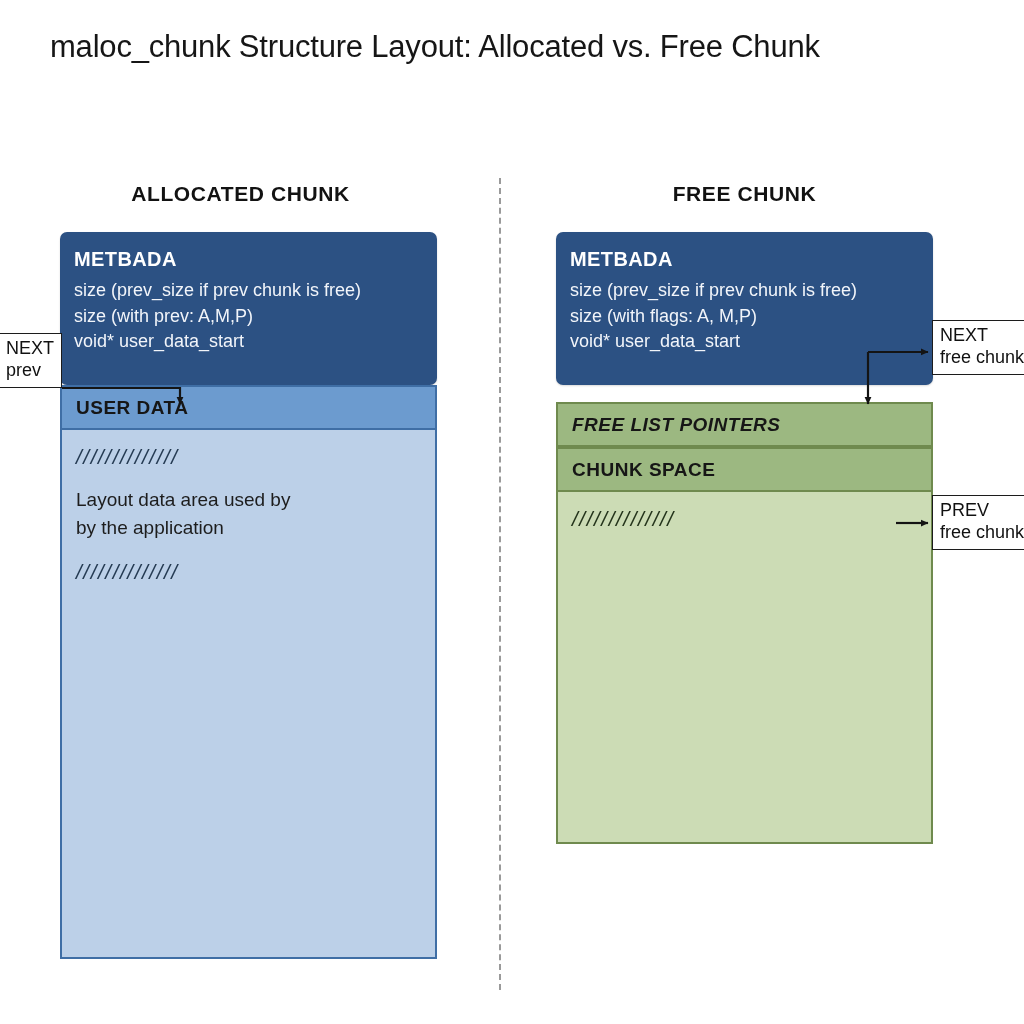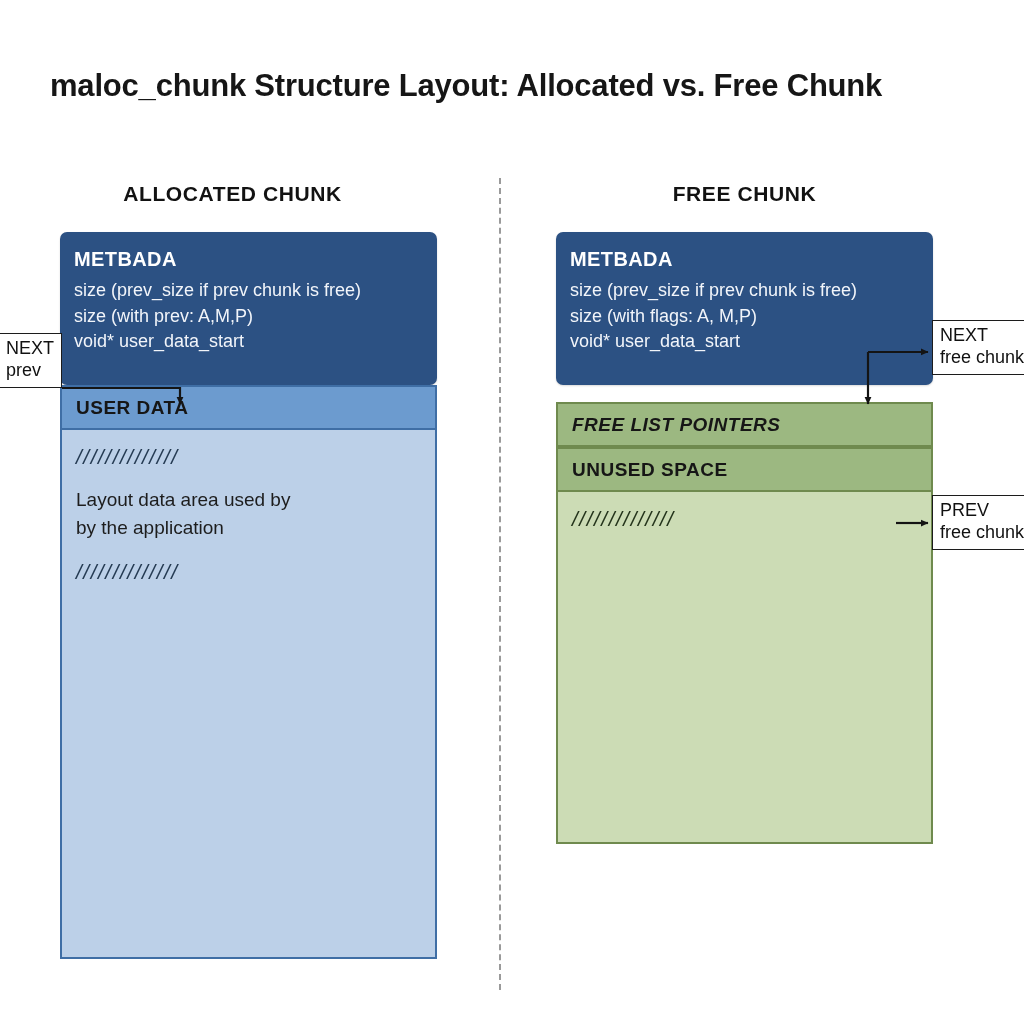--- a/index.html
+++ b/index.html
@@ -16,38 +16,37 @@
     color: #1a1a1a;
   }
 
   
   #diagram-title {
     position: absolute;
     left: 50px;
     top: 26px;
     width: 860px;
     font-size: 31px;
-    font-weight: bold;
+    font-weight: normal;
     line-height: 1.38;
     letter-spacing: -0.2px;
     color: #161616;
-    margin-top: 39px;
   }
 
   
   .col-heading {
     position: absolute;
     top: 182px;
     font-size: 21px;
     font-weight: bold;
     letter-spacing: 0.6px;
     color: #121212;
     text-align: center;
   }
-  #heading-allocated { left: 44px; width: 377px; }
+  #heading-allocated { left: 52px; width: 377px; }
   #heading-free      { left: 556px; width: 377px; }
 
   
   #column-divider {
     position: absolute;
     left: 499px;
     top: 178px;
     width: 0;
     height: 812px;
     border-left: 2px dashed #9a9a9a;
@@ -216,21 +215,21 @@
     <div class="metadata-line">size (prev_size if prev chunk is free)</div>
     <div class="metadata-line">size (with flags: A, M,P)</div>
     <div class="metadata-line">void* user_data_start</div>
   </div>
 
   <div class="section-block" id="free-list-block">
     <div class="section-header">FREE LIST POINTERS</div>
   </div>
 
   <div class="section-block" id="unused-space-block">
-    <div class="section-header">UNUSED SPACE</div>
+    <div class="section-header">CHUNK SPACE</div>
     <div class="section-body">
       <div class="hatch green">//////////////</div>
     </div>
   </div>
 </div>
 
 <div class="callout" id="callout-next-chunk">
   <div>NEXT</div>
   <div>prev</div>
 </div>

